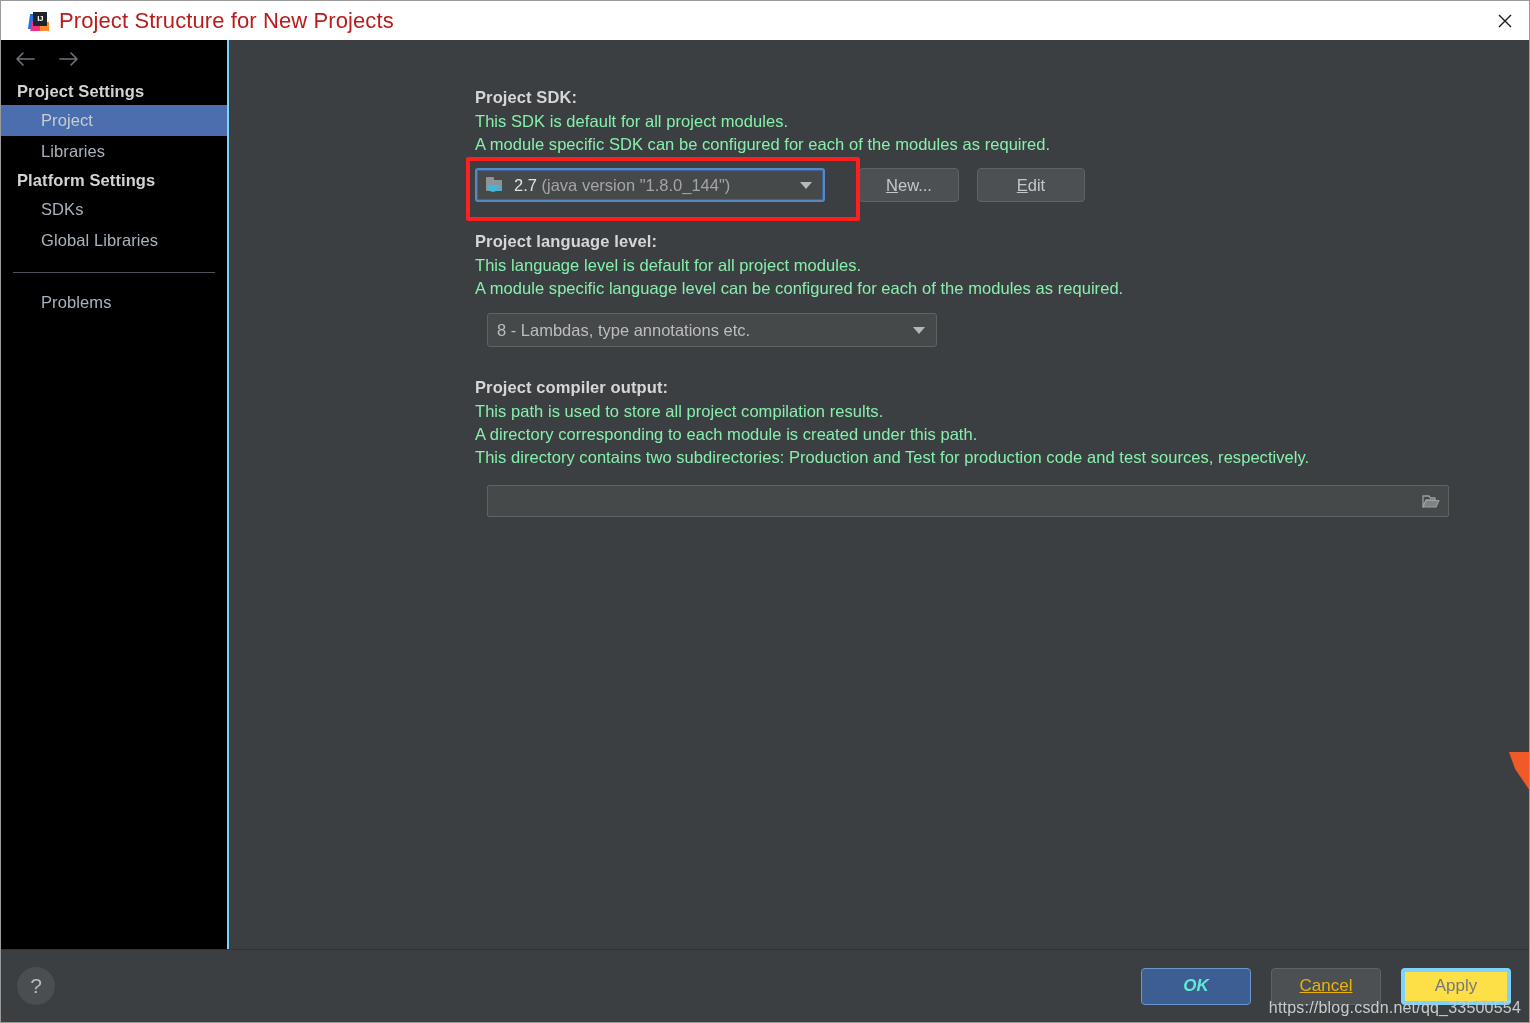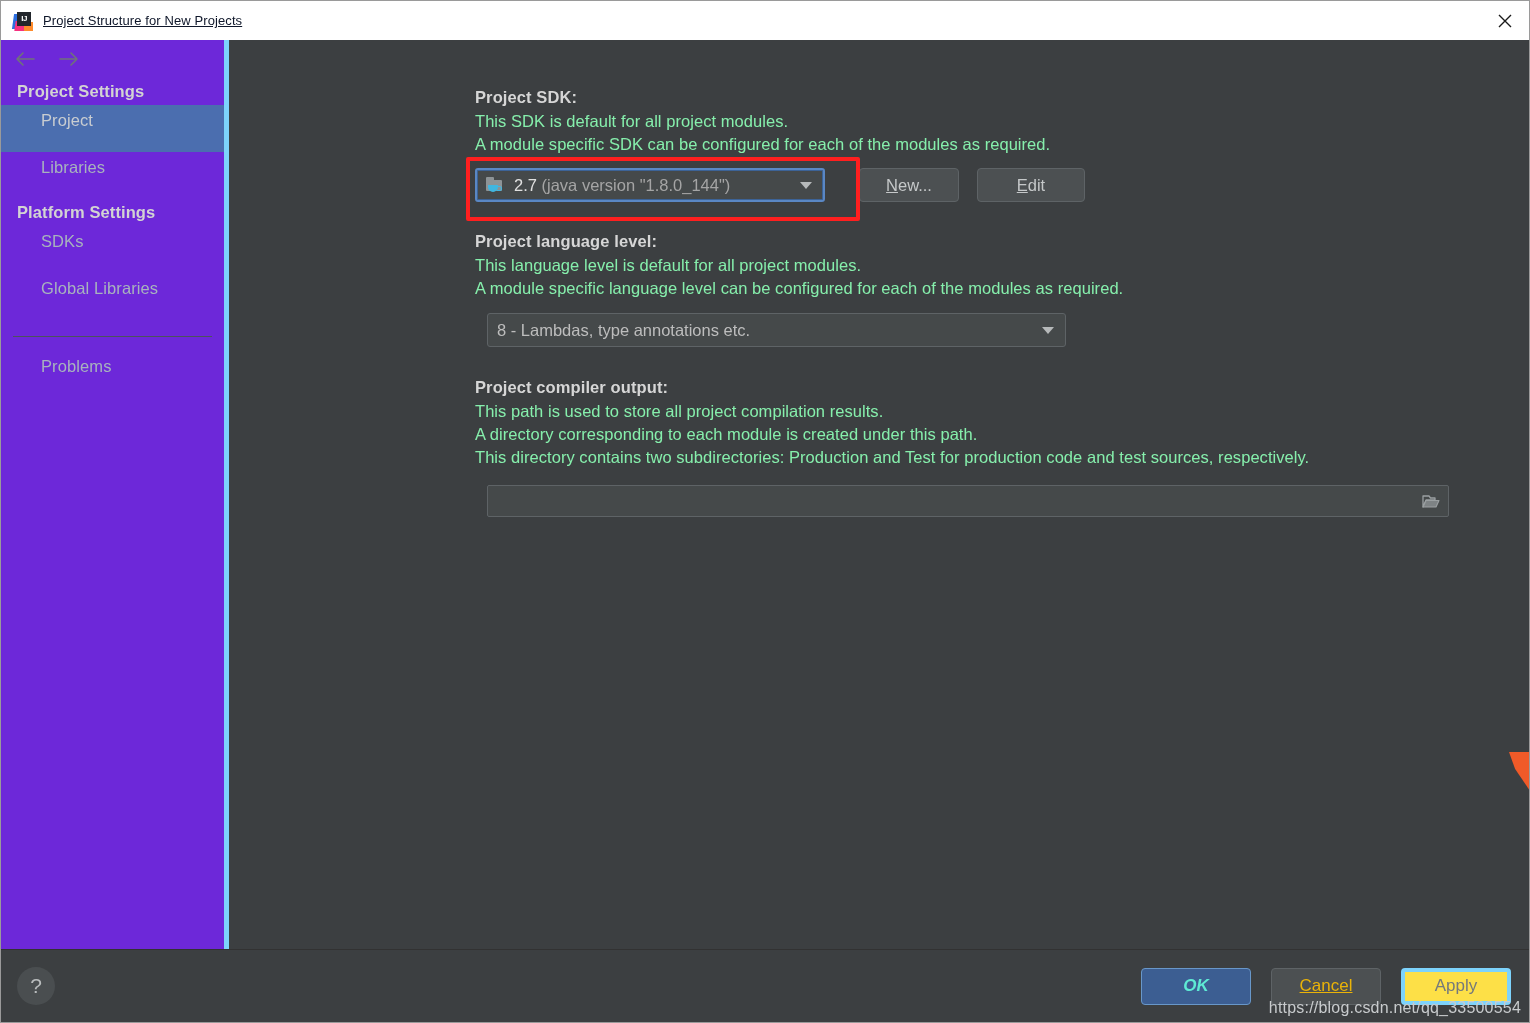--- a/index.html
+++ b/index.html
@@ -27,21 +27,21 @@
     overflow: hidden;
   }
 
   
   .titlebar {
     height: 39px;
     min-height: 39px;
     background: #ffffff;
     display: flex;
     align-items: center;
-    padding-left: 12px;
+    padding-left: 28px;
     position: relative;
   }
   .app-icon {
     width: 20px;
     height: 20px;
     position: relative;
     flex: 0 0 auto;
     margin-right: 10px;
   }
   .app-icon .sq-blue {
@@ -71,25 +71,24 @@
     width: 12px; height: 14px;
     color: #ffffff;
     font-size: 8px;
     font-weight: bold;
     line-height: 14px;
     text-align: center;
     font-family: "Liberation Sans", sans-serif;
     letter-spacing: -0.5px;
   }
   .title-text {
-    font-size: 13px;
-    color: #0f172a;
+    font-size: 22px;
+    color: #b91c1c;
     font-family: "Liberation Sans", sans-serif;
     letter-spacing: 0.1px;
-    text-decoration: underline;
   }
   .close-btn {
     position: absolute;
     right: 0px;
     top: 0px;
     width: 48px;
     height: 39px;
     display: flex;
     align-items: center;
     justify-content: center;
@@ -100,23 +99,23 @@
   .body-area {
     flex: 1 1 auto;
     display: flex;
     min-height: 0;
     position: relative;
   }
 
   .sidebar {
     width: 228px;
     min-width: 228px;
-    background: #6d28d9;
-    position: relative;
-    border-right: 5px solid #7dd3fc;
+    background: #000000;
+    position: relative;
+    border-right: 2px solid #7dd3fc;
     box-sizing: border-box;
   }
   .nav-arrows {
     height: 38px;
     display: flex;
     align-items: center;
     padding-left: 12px;
     gap: 20px;
   }
   .nav-arrow {
@@ -128,21 +127,21 @@
   .side-group-title {
     font-size: 16.5px;
     font-weight: bold;
     color: #d3d3d3;
     padding: 4px 0 4px 16px;
     letter-spacing: 0.1px;
   }
   .side-item {
     font-size: 16.5px;
     color: #a8b3bd;
-    padding: 6px 0 22px 40px;
+    padding: 6px 0 6px 40px;
     letter-spacing: 0.1px;
   }
   .side-item.selected {
     background: #4b6eaf;
     color: #c9cdd1;
   }
   .side-sep {
     height: 1px;
     background: #4d525c;
     margin: 16px 12px 14px 12px;
@@ -461,21 +460,21 @@
           <div class="redbox" style="left:-9px; top:-11px; width:386px; height:56px;"></div>
         </div>
       </div>
 
       <div style="margin-top:30px;">
         <div class="sec-title">Project language level:</div>
         <div class="sec-line">This language level is default for all project modules.</div>
         <div class="sec-line">A module specific language level can be configured for each of the modules as required.</div>
 
         <div class="row" style="margin-top:15px; margin-left:12px;">
-          <div class="combo" style="width:579px;gap:17px;">
+          <div class="combo" style="width:450px;gap:17px;">
             <div class="combo-label">8 - Lambdas, type annotations etc.</div>
             <div class="arrow">
               <svg width="14" height="9" viewBox="0 0 14 9">
                   <path d="M1 1 L7 8 L13 1 Z" fill="#b6b9ba"></path>
                 </svg>
             </div>
           </div>
         </div>
       </div>
 

